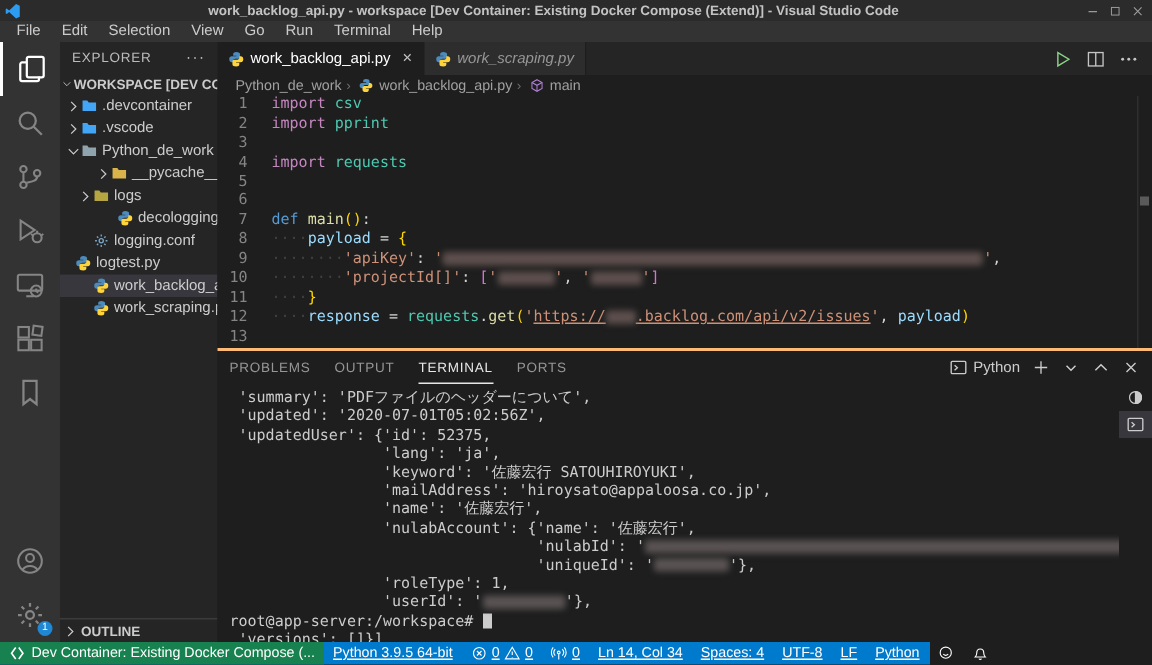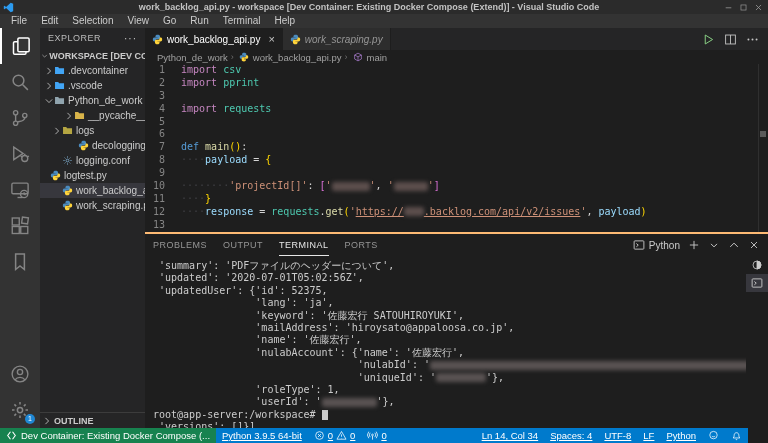--- a/index.html
+++ b/index.html
@@ -92,21 +92,21 @@
   #terminal { position:absolute; left:0; top:22px; right:22px; bottom:0; padding:4px 0 0 8px;
     font-family:"DejaVu Sans Mono", monospace; font-size:10px; color:#cccccc; overflow:hidden; }
   .tl { height:12.4px; line-height:12.4px; white-space:pre; }
   .cursor { display:inline-block; width:6px; height:10px; background:#cccccc; vertical-align:middle; }
   #term-strip { position:absolute; right:0; top:22px; bottom:0; width:22px; }
   .strip-item { width:22px; height:18px; display:flex; align-items:center; justify-content:center; color:#cccccc; }
   .strip-item.selected { background:#37373d; }
   .strip-item .icon { width:12px; height:12px; }
 
   
-  #statusbar { position:absolute; left:0; bottom:0; width:748px; height:15px; background:#007acc;
+  #statusbar { position:absolute; left:0; bottom:0; width:620px; height:15px; background:#007acc;
     display:flex; align-items:center; color:#ffffff; font-size:9.5px; }
   #remote-chip { height:15px; display:flex; align-items:center; gap:4px; padding:0 6px; white-space:nowrap; }
   #remote-chip .icon { width:11px; height:11px; }
   .sb-item { display:flex; align-items:center; gap:3px; padding:0 6px; white-space:nowrap;text-decoration:underline; }
   .sb-item .icon { width:11px; height:11px; }
   #sb-right { margin-left:auto; display:flex; align-items:center; }
 </style>
 </head>
 <body>
 
@@ -437,21 +437,21 @@
     <div id="code">
       <div id="code-lines">
           <div class="cl"><span class="ln">1</span><span class="cl-text"><span class="kw">import</span><span class="pn"> </span><span class="mod">csv</span></span></div>
           <div class="cl"><span class="ln">2</span><span class="cl-text"><span class="kw">import</span><span class="pn"> </span><span class="mod">pprint</span></span></div>
           <div class="cl"><span class="ln">3</span><span class="cl-text"></span></div>
           <div class="cl"><span class="ln">4</span><span class="cl-text"><span class="kw">import</span><span class="pn"> </span><span class="mod">requests</span></span></div>
           <div class="cl"><span class="ln">5</span><span class="cl-text"></span></div>
           <div class="cl"><span class="ln">6</span><span class="cl-text"></span></div>
           <div class="cl"><span class="ln">7</span><span class="cl-text"><span class="kw2">def</span><span class="pn"> </span><span class="fn">main</span><span class="br1">()</span><span class="pn">:</span></span></div>
           <div class="cl"><span class="ln">8</span><span class="cl-text"><span class="ws">····</span><span class="var">payload</span><span class="pn"> = </span><span class="br1">{</span></span></div>
-          <div class="cl"><span class="ln">9</span></div>
+          <div class="cl"><span class="ln">9</span><span class="cl-text"><span class="ws">········</span><span class="str">'apiKey'</span><span class="pn">: </span><span class="str">'</span><span class="redacted " style="width:360px"></span><span class="str">'</span><span class="pn">,</span></span></div>
           <div class="cl"><span class="ln">10</span><span class="cl-text"><span class="ws">········</span><span class="str">'projectId[]'</span><span class="pn">: </span><span class="br2">[</span><span class="str">'</span><span class="redacted " style="width:38px"></span><span class="str">'</span><span class="pn">, </span><span class="str">'</span><span class="redacted " style="width:34px"></span><span class="str">'</span><span class="br2">]</span></span></div>
           <div class="cl"><span class="ln">11</span><span class="cl-text"><span class="ws">····</span><span class="br1">}</span></span></div>
           <div class="cl"><span class="ln">12</span><span class="cl-text"><span class="ws">····</span><span class="var">response</span><span class="pn"> = </span><span class="mod">requests</span><span class="pn">.</span><span class="fn">get</span><span class="br1">(</span><span class="str">'</span><span class="str lnk">https://</span><span class="redacted " style="width:20px"></span><span class="str lnk">.backlog.com/api/v2/issues</span><span class="str">'</span><span class="pn">, </span><span class="var">payload</span><span class="br1">)</span></span></div>
           <div class="cl"><span class="ln">13</span><span class="cl-text"></span></div>
         </div>
       <div id="code-scrollbar">
         <div id="code-scroll-marker"></div>
       </div>
     </div>
     <div id="panel">

